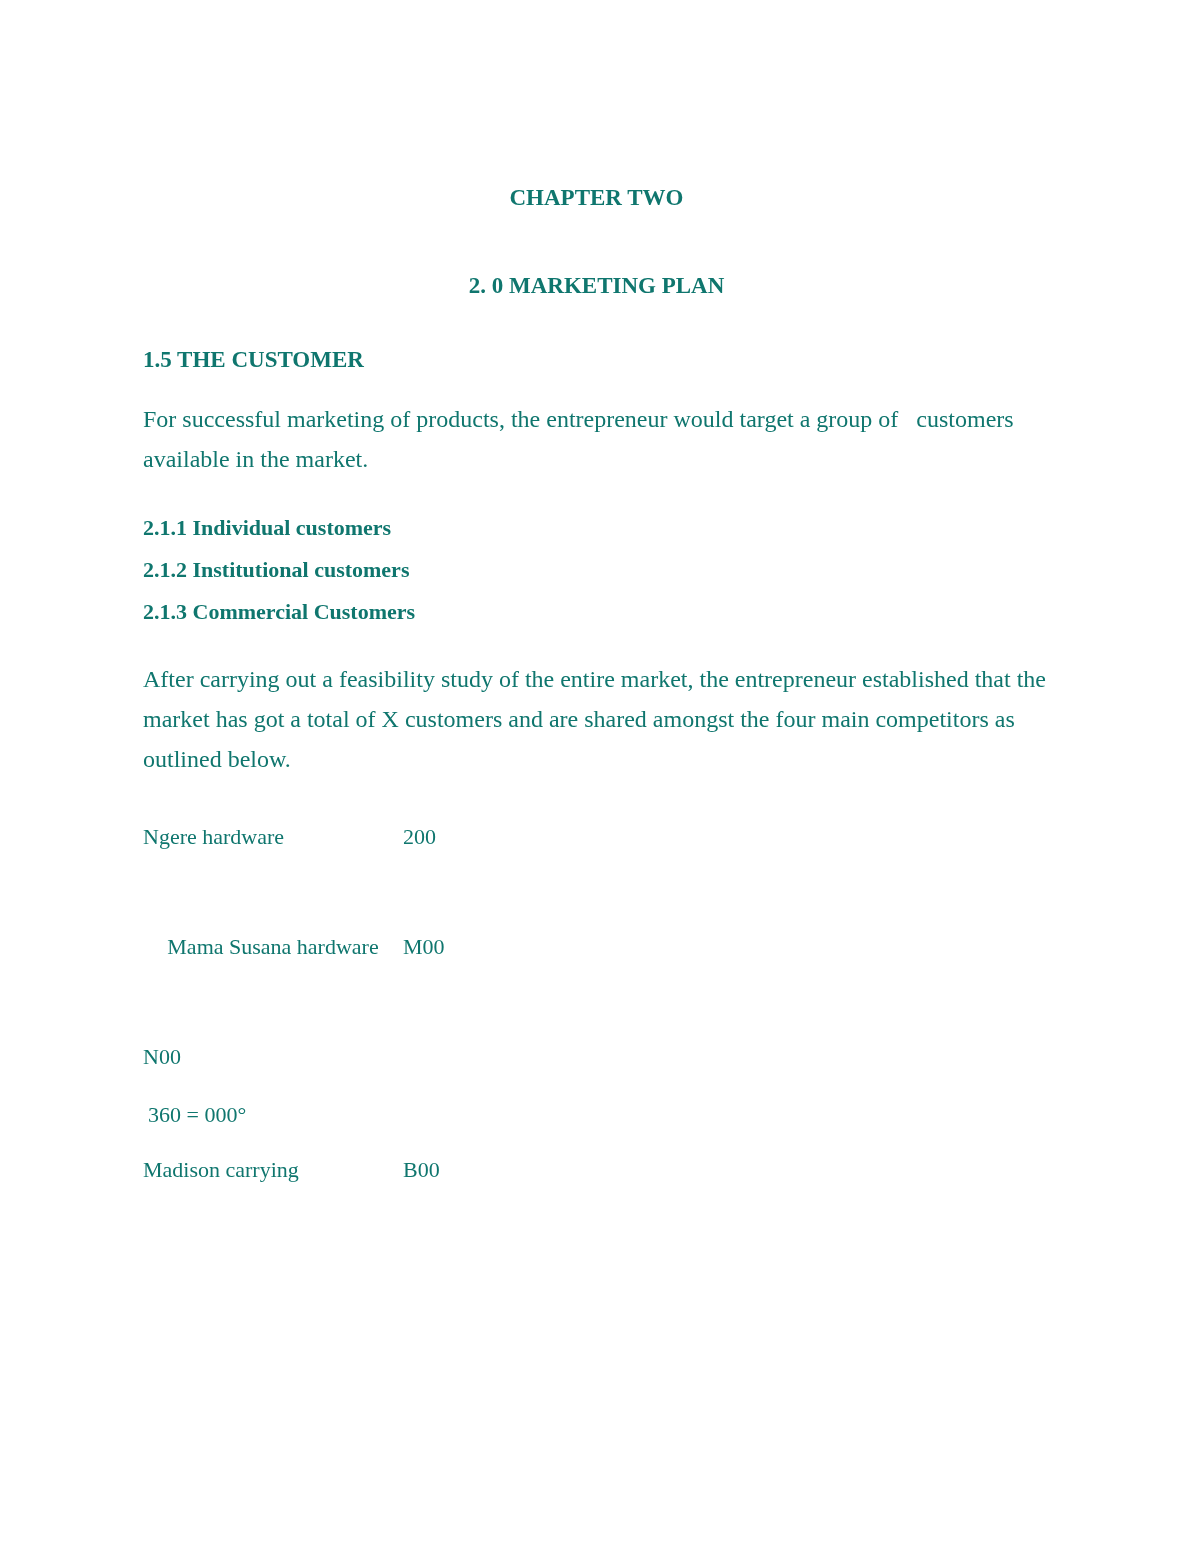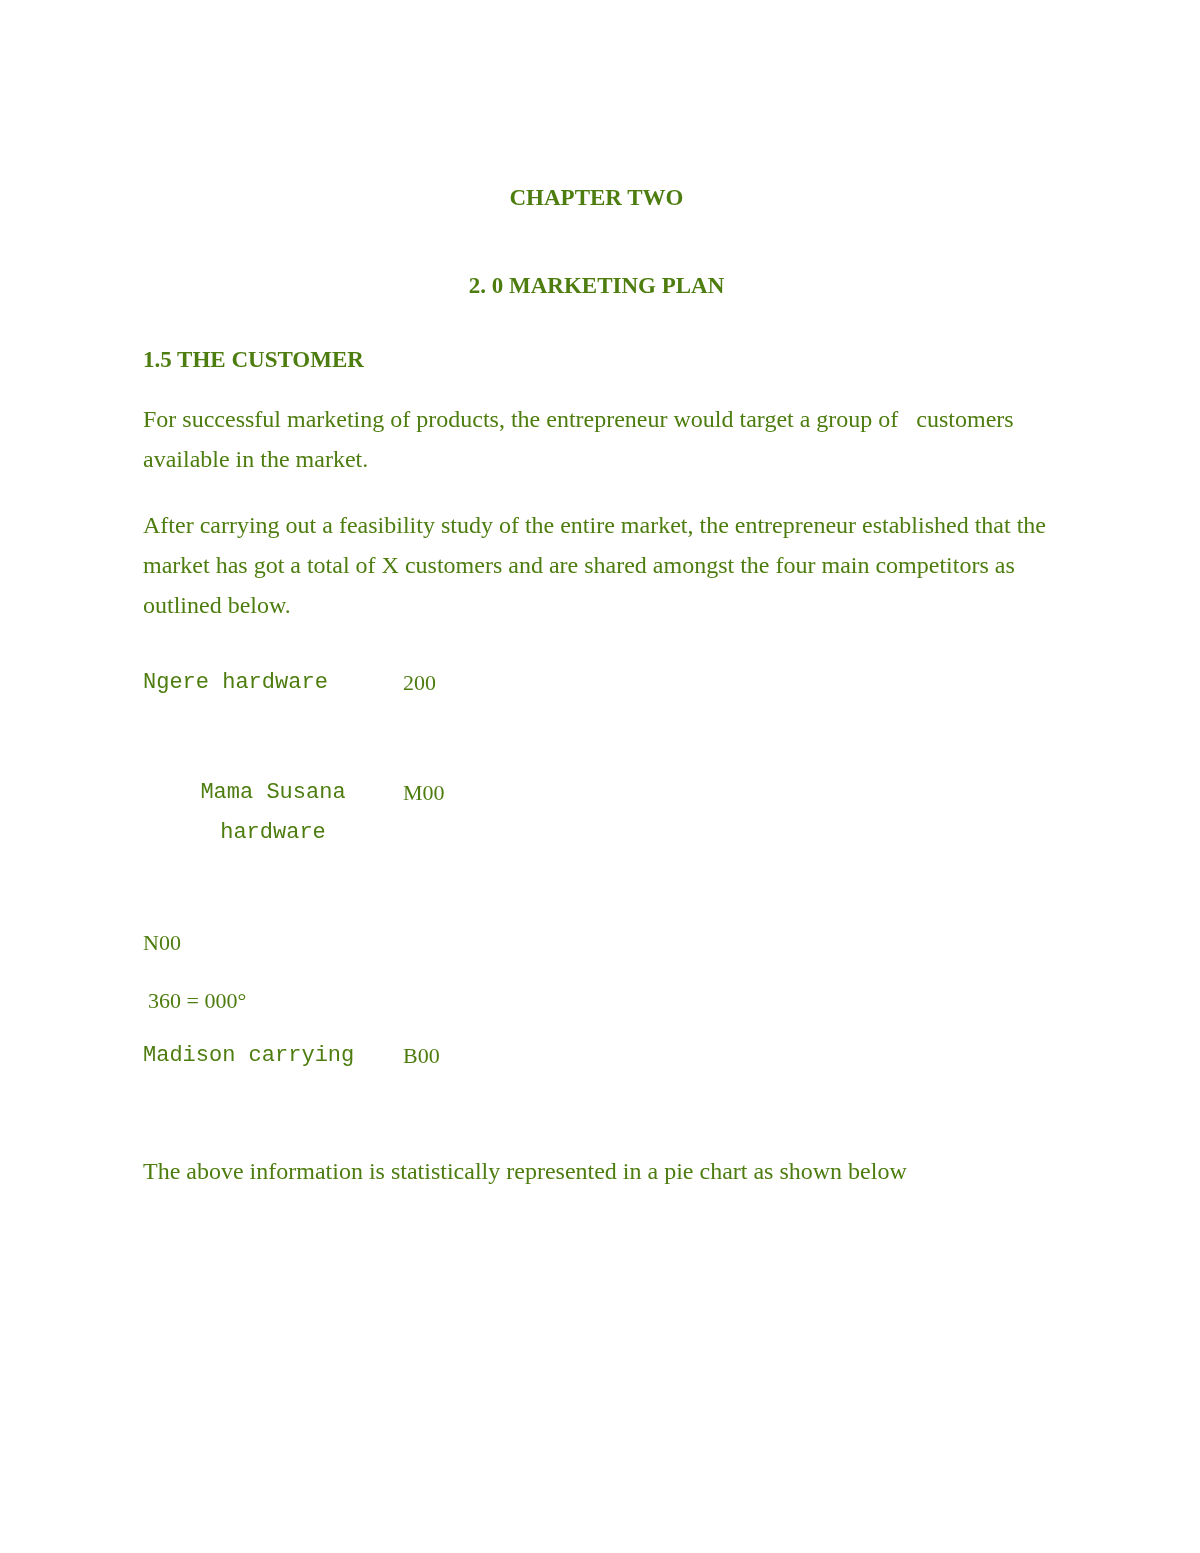--- a/index.html
+++ b/index.html
@@ -8,21 +8,21 @@
     background: #ffffff;
   }
   .page {
     position: relative;
     width: 1200px;
     height: 1553px;
     background: #ffffff;
     box-sizing: border-box;
     padding: 185px 150px 0 143px;
     font-family: "Liberation Serif", serif;
-    color: #4d7c0f;
+    color: #0f766e;
     overflow: hidden;
   }
   .center-heading {
     text-align: center;
     font-weight: bold;
     font-size: 23px;
     margin: 0;
   }
   .section-title {
     margin-top: 62px;
@@ -53,21 +53,20 @@
     margin-top: 26px;
   }
   .competitor-row {
     display: flex;
     font-size: 22px;
     line-height: 40px;
   }
   .competitor-row .comp-label {
     width: 260px;
     flex: 0 0 260px;
-    font-family: Liberation Mono, monospace;
   }
   .row-first   { margin-top: 38px; }
   .row-gap     { margin-top: 70px; text-align: center; }
   .degree-note {
     font-size: 22px;
     line-height: 40px;
     margin: 18px 0 0 0;
     padding-left: 5px;
   }
   .row-after-note { margin-top: 15px; }
@@ -81,20 +80,25 @@
 <div class="page">
 
   <h1 class="center-heading">CHAPTER TWO</h1>
 
   <h2 class="center-heading section-title">2. 0 MARKETING PLAN</h2>
 
   <h3 class="sub-heading">1.5 THE CUSTOMER</h3>
 
   <p class="body-paragraph">For successful marketing of products, the entrepreneur would target a group of   customers available in the market.</p>
 
+  <ul class="customer-list">
+    <li>2.1.1 Individual customers</li>
+    <li>2.1.2 Institutional customers</li>
+    <li>2.1.3 Commercial Customers</li>
+  </ul>
 
 
   <p class="body-paragraph">After carrying out a feasibility study of the entire market, the entrepreneur established that the market has got a total of X customers and are shared amongst the four main competitors as outlined below.</p>
 
   <div class="competitor-row row-first">
     <span class="comp-label">Ngere hardware</span>
     <span class="comp-value">200</span>
   </div>
 
   <div class="competitor-row row-gap">
@@ -106,15 +110,14 @@
     <span class="comp-value">N00</span>
   </div>
 
   <p class="degree-note">360 = 000°</p>
 
   <div class="competitor-row row-after-note">
     <span class="comp-label">Madison carrying</span>
     <span class="comp-value">B00</span>
   </div>
 
-  <p class="body-paragraph closing-paragraph">The above information is statistically represented in a pie chart as shown below</p>
 
 </div>
 
 </body></html>

